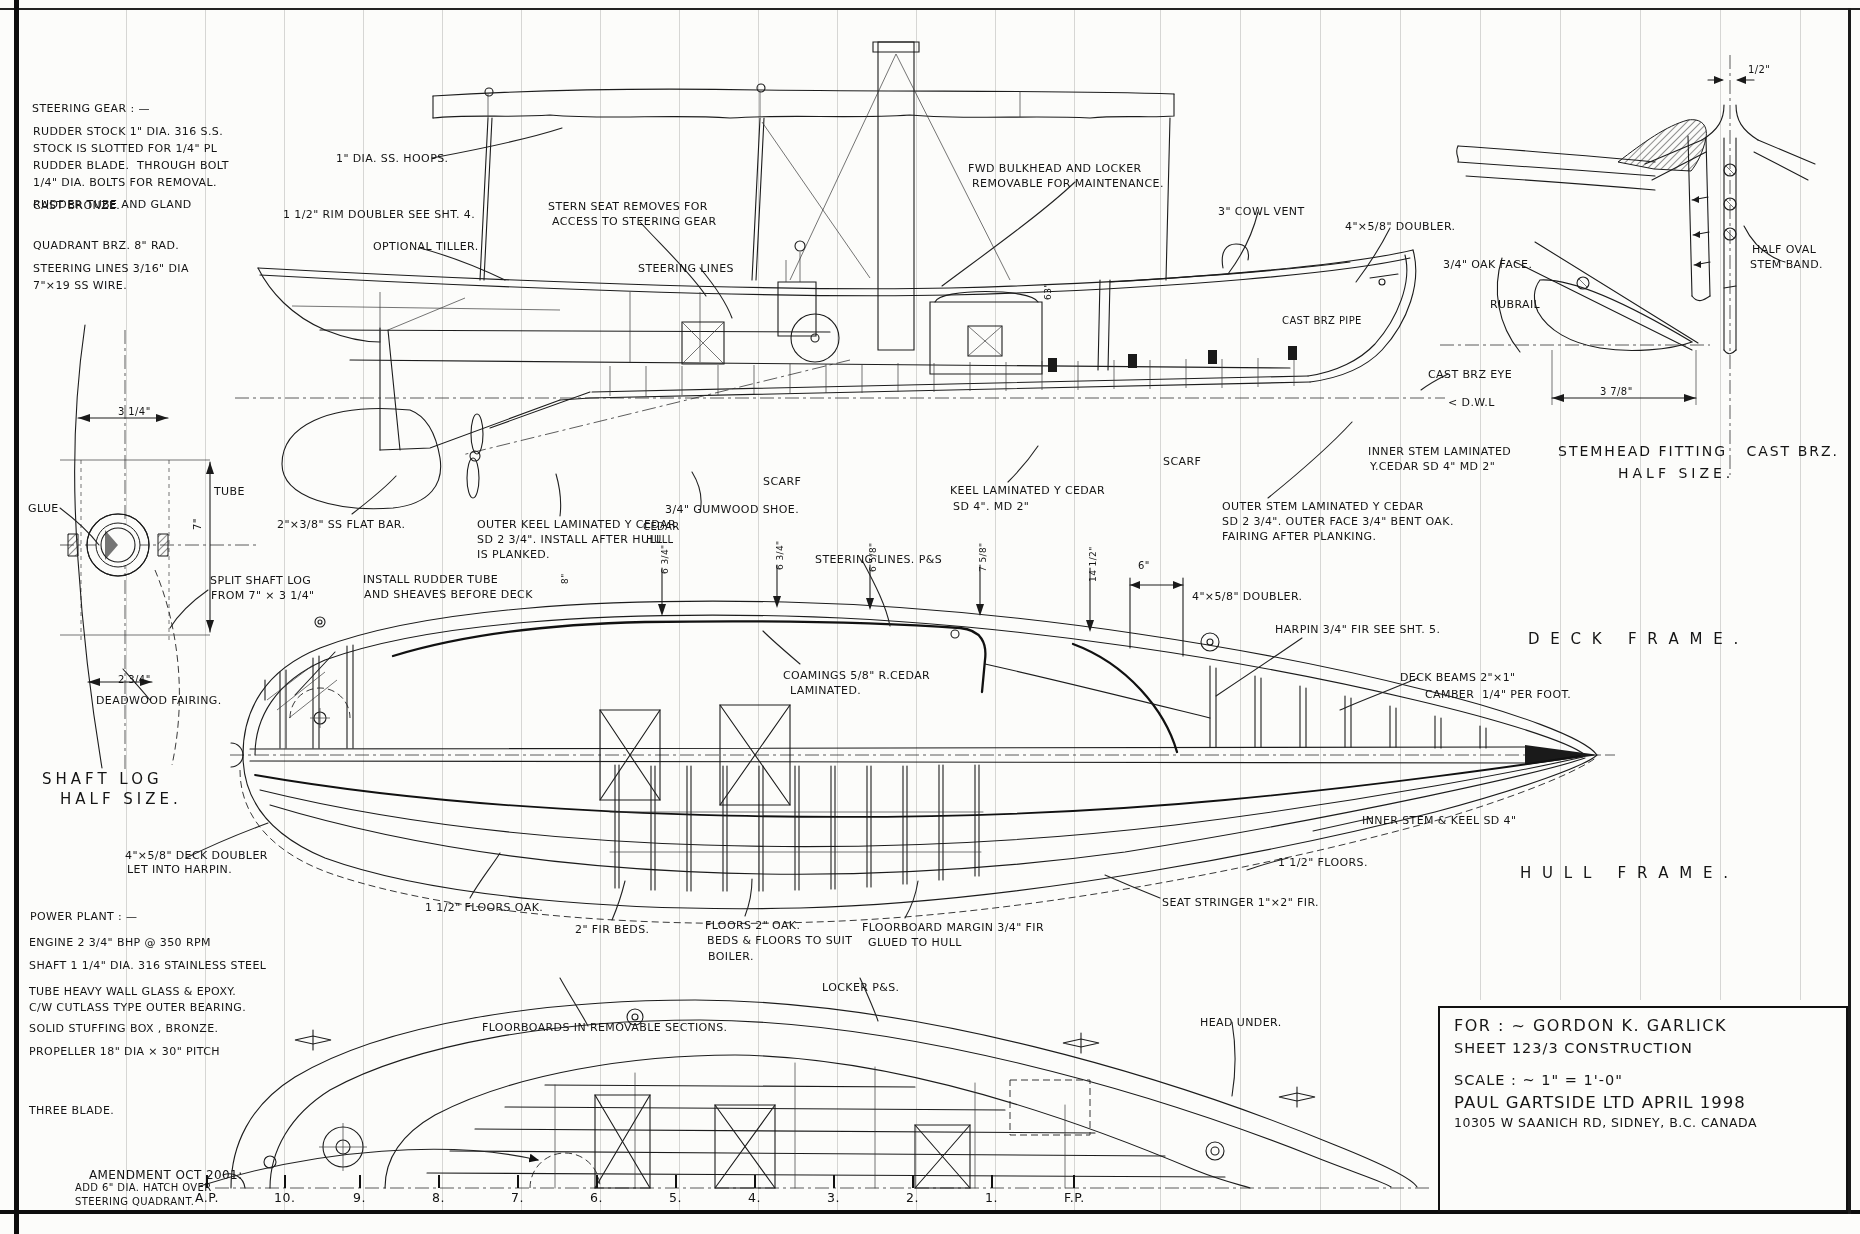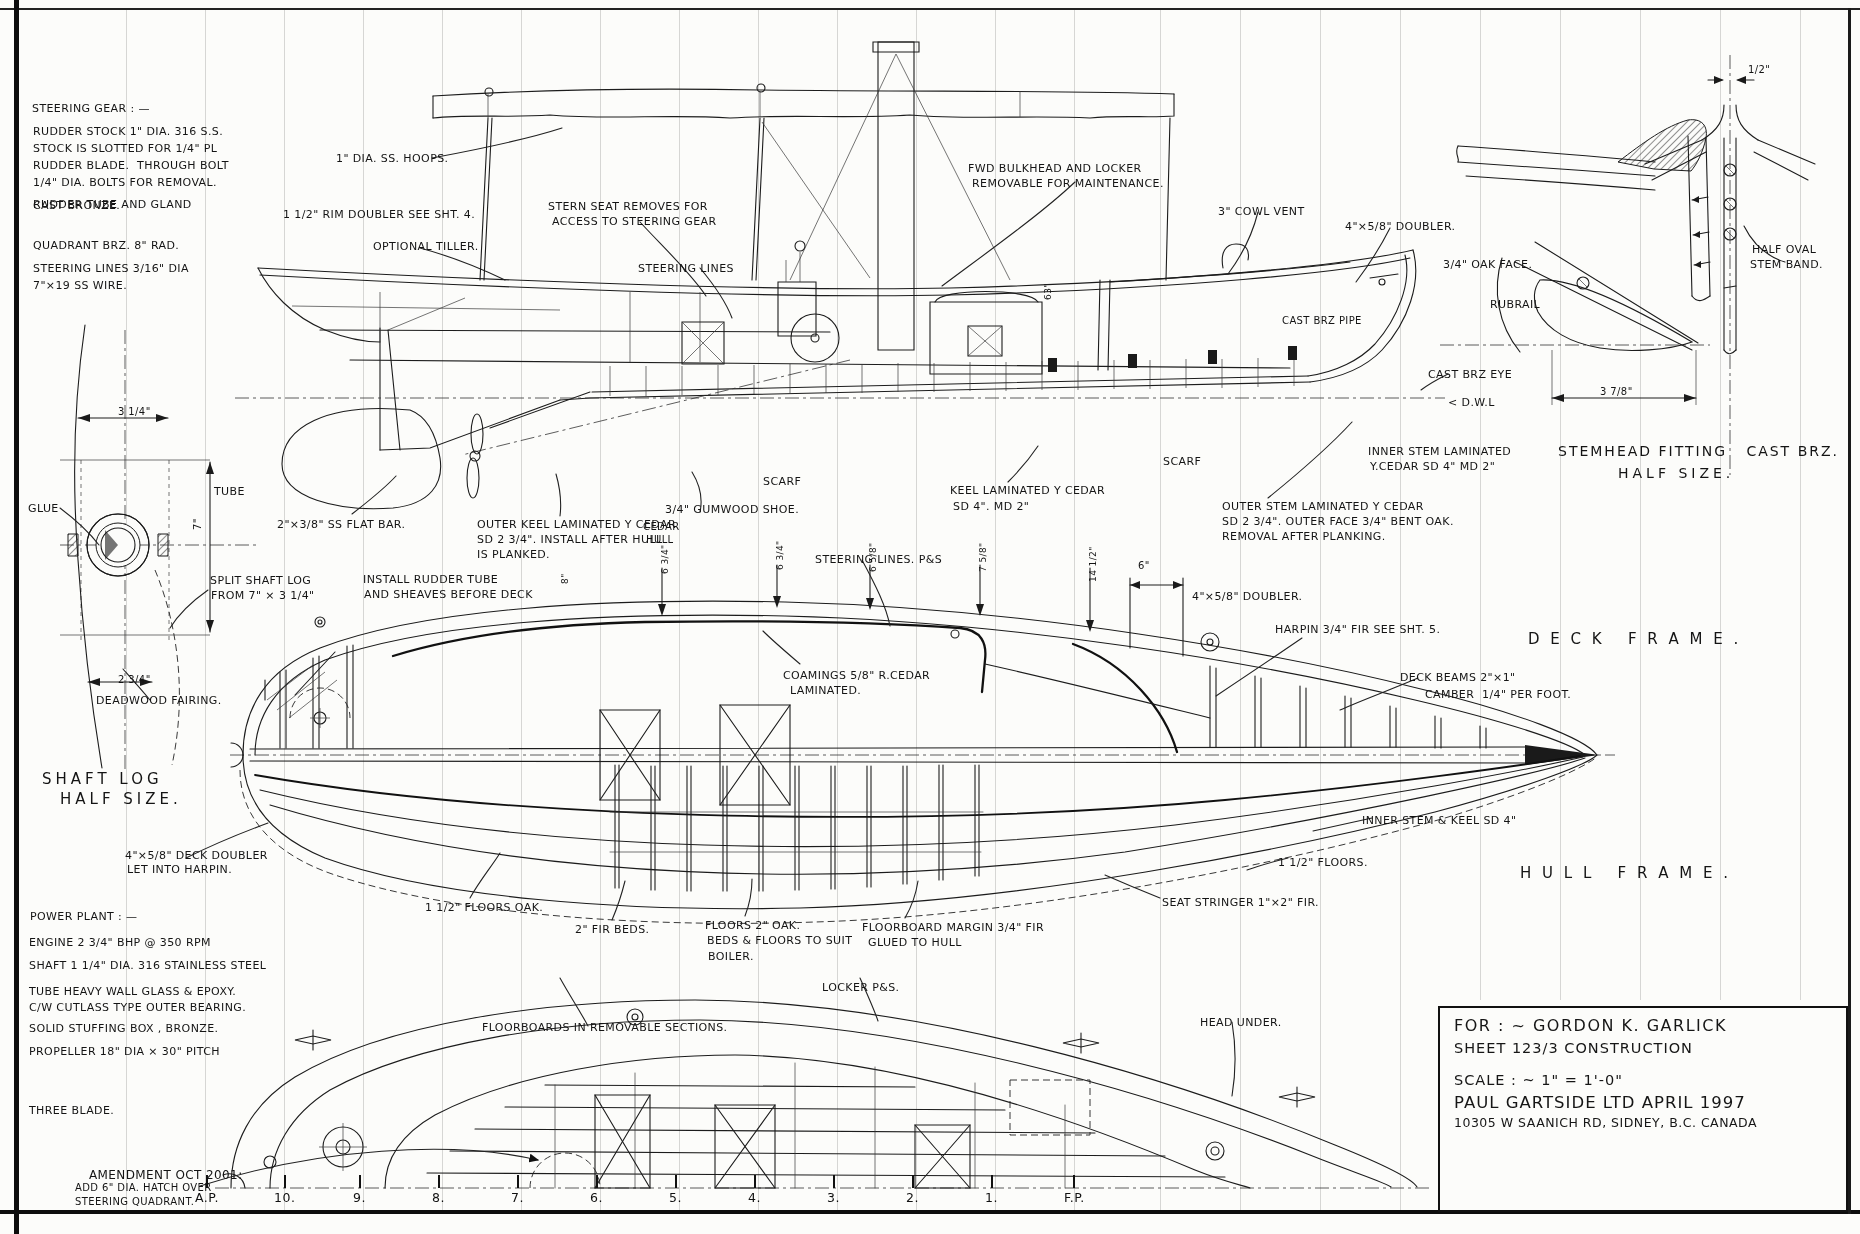--- a/index.html
+++ b/index.html
@@ -527,21 +527,21 @@
       <div class="anno" style="left: 1752px; top: 243px;">HALF OVAL</div>
       <div class="anno" style="left: 1750px; top: 258px;">STEM BAND.</div>
       <div class="anno" style="left: 1748px; top: 64px; font-size: 10px;">1/2"</div>
       <div class="anno" style="left: 1600px; top: 386px; font-size: 10px;">3 7/8"</div>
       <div class="anno" style="left: 1558px; top: 443px; font-size: 14px; letter-spacing: 2px;">STEMHEAD FITTING   CAST BRZ.</div>
       <div class="anno" style="left: 1618px; top: 465px; font-size: 14px; letter-spacing: 4px;">HALF SIZE.</div>
       <div class="anno" style="left: 1368px; top: 445px;">INNER STEM LAMINATED</div>
       <div class="anno" style="left: 1370px; top: 460px;">Y.CEDAR SD 4" MD 2"</div>
       <div class="anno" style="left: 1222px; top: 500px;">OUTER STEM LAMINATED Y CEDAR</div>
       <div class="anno" style="left: 1222px; top: 515px;">SD 2 3/4". OUTER FACE 3/4" BENT OAK.</div>
-      <div class="anno" style="left: 1222px; top: 530px;">REMOVAL AFTER PLANKING.</div>
+      <div class="anno" style="left: 1222px; top: 530px;">FAIRING AFTER PLANKING.</div>
       <div class="anno" style="left: 1163px; top: 455px;">SCARF</div>
       <div class="anno" style="left: 763px; top: 475px;">SCARF</div>
       <div class="anno" style="left: 950px; top: 484px;">KEEL LAMINATED Y CEDAR</div>
       <div class="anno" style="left: 953px; top: 500px;">SD 4". MD 2"</div>
       <div class="anno" style="left: 665px; top: 503px;">3/4" GUMWOOD SHOE.</div>
       <div class="anno" style="left: 643px; top: 521px; font-size: 10px;">CEDAR</div>
       <div class="anno" style="left: 646px; top: 534px; font-size: 10px;">HULL</div>
       <div class="anno" style="left: 277px; top: 518px;">2"×3/8" SS FLAT BAR.</div>
       <div class="anno" style="left: 477px; top: 518px;">OUTER KEEL LAMINATED Y CEDAR</div>
       <div class="anno" style="left: 477px; top: 533px;">SD 2 3/4". INSTALL AFTER HULL</div>
@@ -614,17 +614,17 @@
       <div class="station" style="left: 827px;">3.</div>
       <div class="station" style="left: 906px;">2.</div>
       <div class="station" style="left: 985px;">1.</div>
       <div class="station" style="left: 1064px;">F.P.</div>
     </div>
 
   <div id="title-block">
     <div class="t2">FOR : ~  GORDON  K. GARLICK</div>
     <div class="t3">SHEET  123/3   CONSTRUCTION</div>
     <div class="t4">SCALE  : ~   1" = 1'-0"</div>
-    <div class="t5">PAUL  GARTSIDE  LTD    APRIL 1997</div>
+    <div class="t5">PAUL  GARTSIDE  LTD    APRIL 1998</div>
     <div class="t6">10305 W SAANICH RD,  SIDNEY,  B.C.  CANADA</div>
   </div>
 
 </div>
 
 </body></html>

